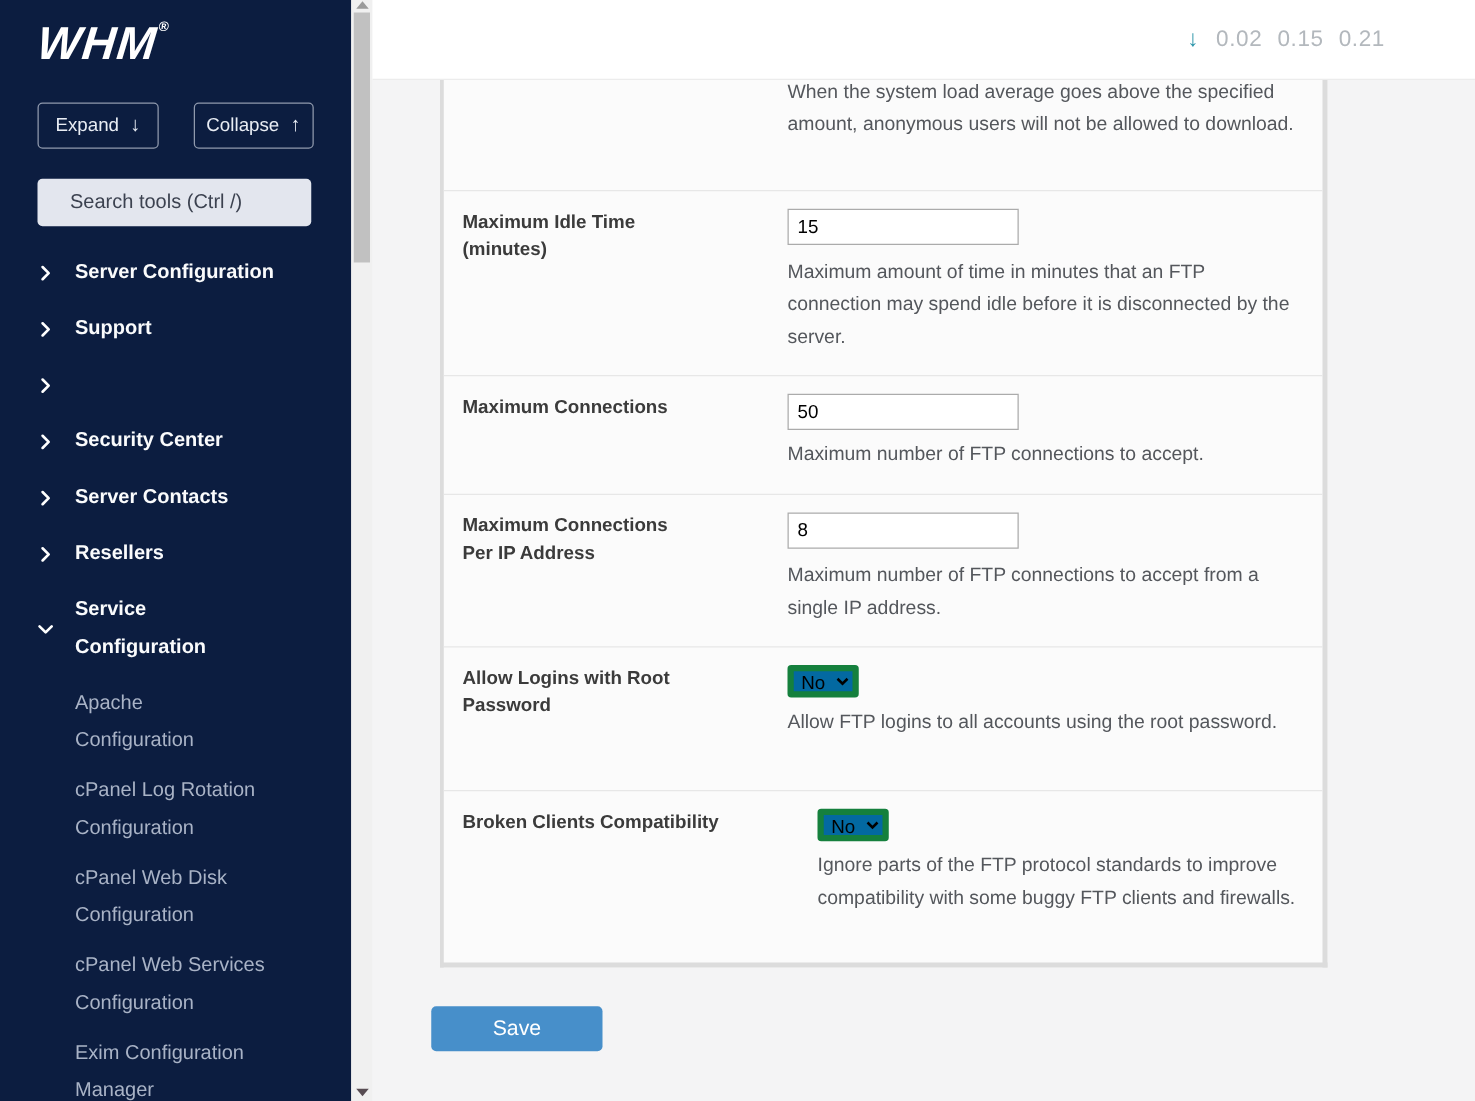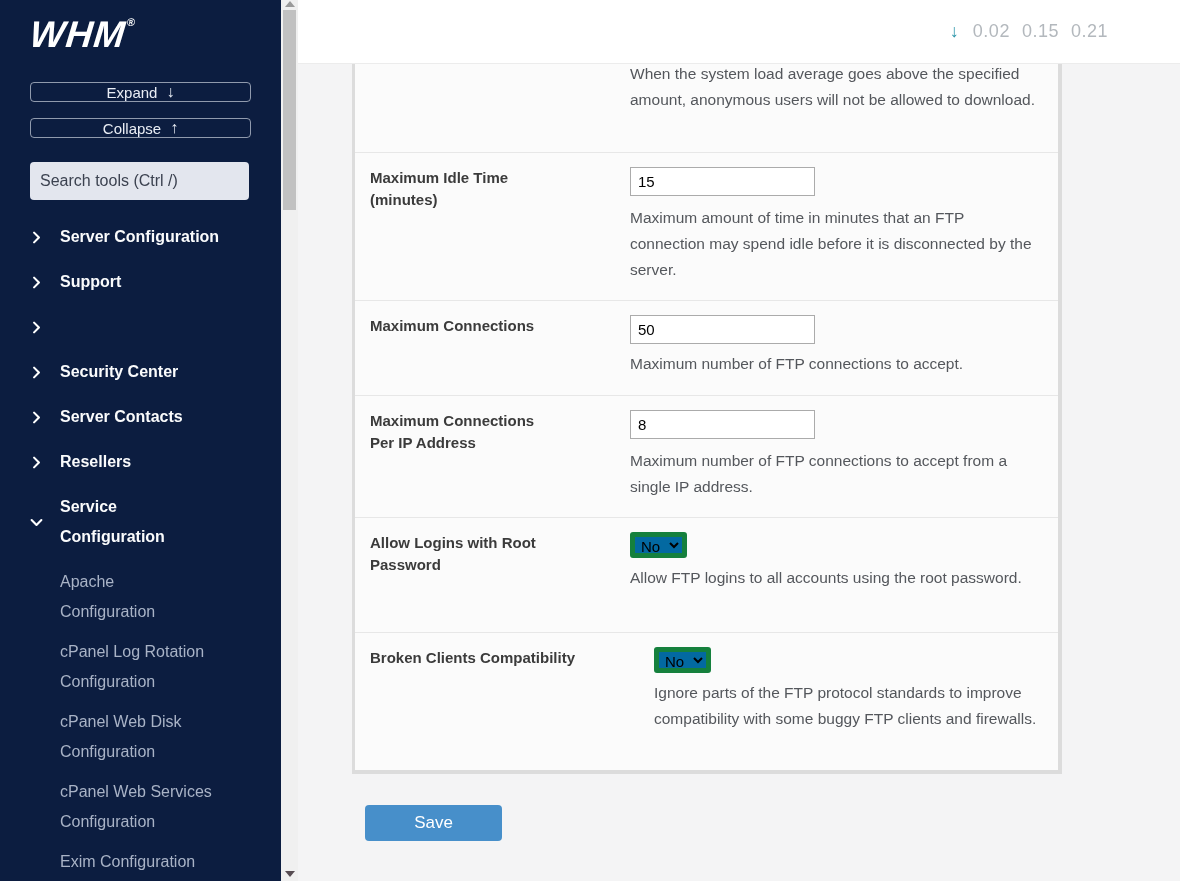--- a/index.html
+++ b/index.html
@@ -6,29 +6,29 @@
   html,body { width:1180px; height:881px; overflow:hidden;
     font-family:"Liberation Sans", sans-serif; background:#f4f4f5; }
 
   
   .sidebar { position:absolute; left:0; top:0; width:281px; height:881px;
     background:#0c1d40; color:#fff; }
   .logo { margin:14px 0 0 30px; color:#fff; font-size:37px; font-weight:800;
     font-style:italic; letter-spacing:1px; transform:skewX(-6deg);
     display:inline-block; position:relative; }
   .logo sup { font-size:11px; font-style:normal; position:absolute; top:2px; }
-  .btn-row { margin:26px 30px 0 30px; display:flex; gap:16px;flex-direction:column; }
+  .btn-row { margin:26px 30px 0 30px; display:flex; gap:28px; }
   .side-btn { flex:1; height:37px; background:transparent;
     border:1px solid rgba(215,221,232,0.65); border-radius:4px; color:#e9edf4;
     font-size:15px; font-family:inherit; display:flex; align-items:center;
     justify-content:center; gap:9px; cursor:pointer; }
   .side-btn .arrow { font-size:16px; }
   .search-wrap { margin:24px 30px 0 30px; }
   .search-input { width:219px; height:38px; background:#e3e6ee; border:none;
-    border-radius:4px; padding:0 10px; font-size:16px; color:#4c1d95;
+    border-radius:4px; padding:0 26px; font-size:16px; color:#4c1d95;
     font-family:inherit; }
   .search-input::placeholder { color:#3c4250; opacity:1; }
 
   .nav { list-style:none; margin-top:22px; }
   .nav-item { display:flex; align-items:center; padding:0 0 0 30px;
     min-height:30px; margin-bottom:15px; cursor:pointer; }
   .nav-item .chev { width:13px; height:13px; margin-right:17px; flex:none; }
   .nav-item .lbl { color:#fafbfc; font-size:16px; font-weight:700;
     line-height:30px; width:200px; }
   .nav-item.expanded .lbl { max-width:130px; }
@@ -80,21 +80,21 @@
     background:#fff; font-size:15px; color:#000; padding:0 7px;
     font-family:inherit; }
   .sel { height:26px; min-width:57px; border:5px solid #15803d;
     border-radius:3px; background:#0369a1; font-size:15px; color:#000;
     font-family:inherit; padding:0 2px; }
   .help { margin-top:9px; color:#54575c; font-size:15.5px; line-height:26px;
     max-width:418px; }
   .row-0 .help { margin-top:-3px; }
   .row-2 .help, .row-4 .help, .row-5 .help { margin-top:7px; }
 
-  .save-btn { position:absolute; left:67px; top:741px; width:137px; height:36px;
+  .save-btn { position:absolute; left:47px; top:741px; width:137px; height:36px;
     background:#478fca; color:#fff; border:none; border-radius:4px;
     font-size:17px; font-family:inherit; cursor:pointer; }
 </style>
 </head>
 <body>
 
 <div class="sidebar">
   <div>
     <span class="logo"><span>WHM</span><sup>®</sup></span>
   </div>

